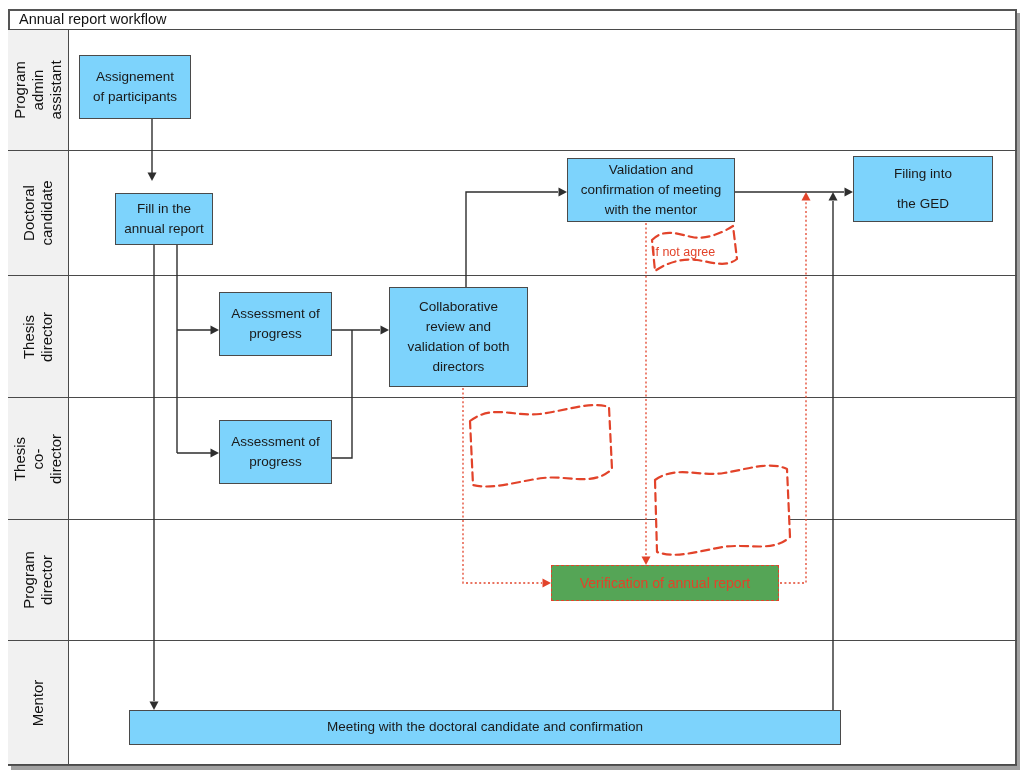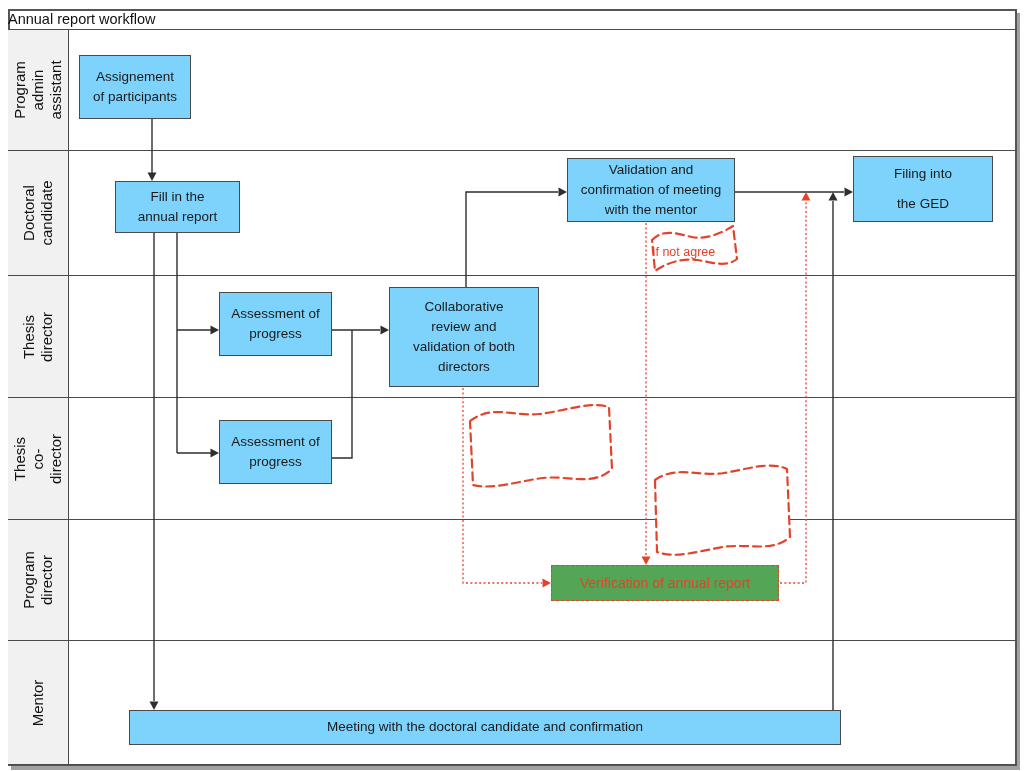--- a/index.html
+++ b/index.html
@@ -6,21 +6,21 @@
     --red:#e2432a; --green:#55a556; --line:#2e2e2e; --lane-bg:#f1f1f1; --border:#4a4a4a;
   }
   *{margin:0;padding:0;box-sizing:border-box;}
   html,body{background:#ffffff;font-family:"Liberation Sans",sans-serif;}
   #stage{position:relative;width:1024px;height:771px;background:#fff;overflow:hidden;}
 
   
   .frame{position:absolute;left:8px;top:9px;width:1009px;height:757px;border:2px solid #555;
          box-shadow:3px 4px 0 rgba(130,130,130,.75);background:#fff;}
   .title-row{position:absolute;left:8px;top:9px;width:1009px;height:21px;border-bottom:1px solid var(--border);
-             display:flex;align-items:center;font-size:14.5px;color:#111;}
+             display:flex;align-items:center;padding-left:11px;font-size:14.5px;color:#111;}
   .lane{position:absolute;left:8px;width:1009px;border-bottom:1px solid var(--border);}
   .lane-label{position:absolute;left:0;top:0;width:61px;height:100%;background:var(--lane-bg);
               border-right:1px solid var(--border);display:flex;align-items:center;justify-content:center;}
   .lane-label span{transform:rotate(-90deg);white-space:pre-line;text-align:center;font-size:15px;
                    line-height:1.2;color:#111;width:170px;}
 
   
   svg.overlay{position:absolute;left:0;top:0;width:1024px;height:771px;pointer-events:none;}
   .stroke-black{stroke:var(--line);stroke-width:1.4;fill:none;}
   .fill-black{fill:var(--line);stroke:none;}
@@ -108,30 +108,30 @@
     <path class="stroke-red-dot" d="M780 583 H806 V201"></path>
     <path class="fill-red" d="M801.5 200.5 L810.5 200.5 L806 192 Z"></path>
 
     <path class="flag" d="M652 240 C664 228 678 234 692 237 C706 240 722 233 733 226 L737 259 C726 268 711 262 697 260 C682 258 666 263 655 271 Z"></path>
     <path class="flag" d="M470 421 C492 404 515 417 540 414 C564 411 590 401 609 407 L612 469 C593 487 568 475 543 478 C518 481 494 490 473 485 Z"></path>
     <path class="flag" d="M655 480 C676 465 700 477 724 473 C748 469 770 461 787 469 L790 537 C772 553 748 543 723 547 C698 551 676 559 657 552 Z"></path>
   </svg>
 
   <div class="node" style="left:79px;top:55px;width:112px;height:64px;">Assignement
 of participants</div>
-  <div class="node" style="left:115px;top:181px;width:125px;height:52px;">Fill in the
+  <div class="node" style="left:115px;top:193px;width:98px;height:52px;">Fill in the
 annual report</div>
   <div class="node filing" style="left:853px;top:156px;width:140px;height:66px;">Filing into
 the GED</div>
   <div class="node" style="left:567px;top:158px;width:168px;height:64px;">Validation and
 confirmation of meeting
 with the mentor</div>
   <div class="node" style="left:219px;top:292px;width:113px;height:64px;">Assessment of
 progress</div>
-  <div class="node" style="left:389px;top:287px;width:150px;height:100px;">Collaborative
+  <div class="node" style="left:389px;top:287px;width:139px;height:100px;">Collaborative
 review and
 validation of both
 directors</div>
   <div class="node" style="left:219px;top:420px;width:113px;height:64px;">Assessment of
 progress</div>
   <div class="node" style="left:129px;top:710px;width:712px;height:35px;">Meeting with the doctoral candidate and confirmation</div>
   <div class="node green" style="left:551px;top:565px;width:228px;height:36px;">Verification of annual report</div>
 
   <div class="annot" style="left:652px;top:245px;width:84px;">If not agree</div>
 

